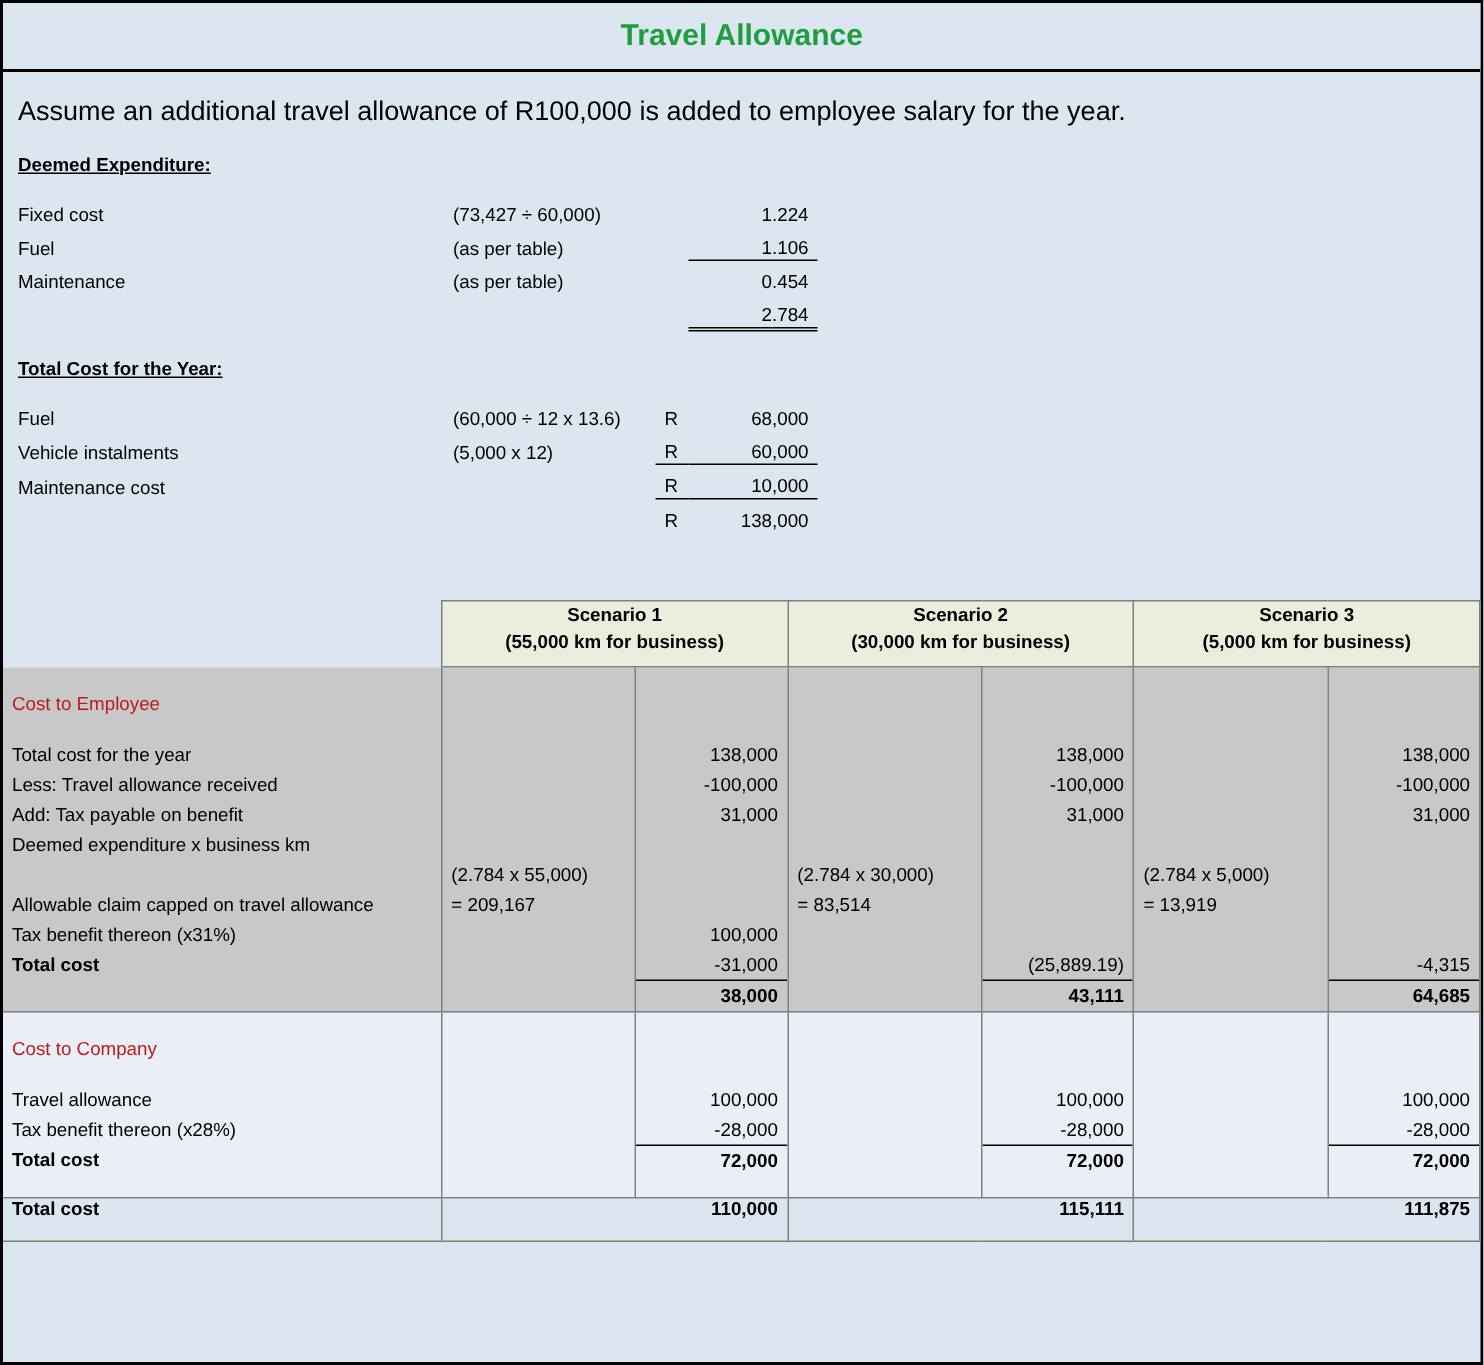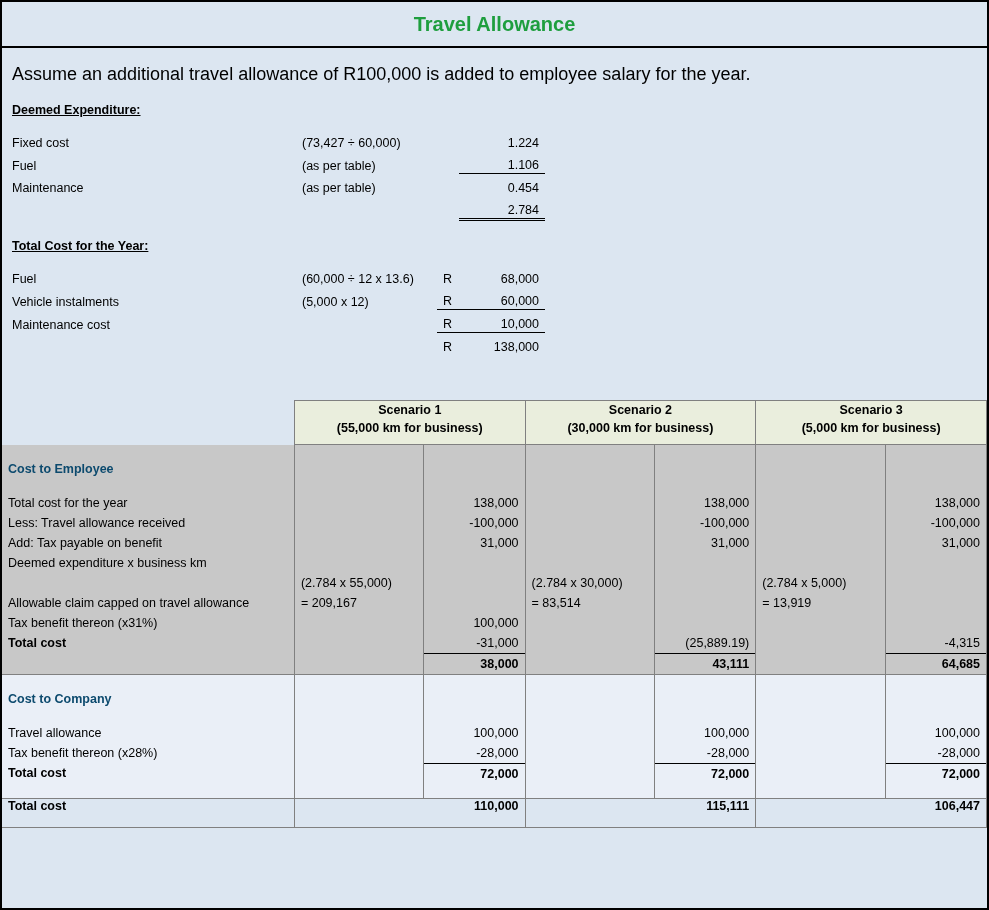--- a/index.html
+++ b/index.html
@@ -126,22 +126,22 @@
   .rows td {
     height: 20px;
     padding: 0 6px;
     vertical-align: middle;
     white-space: nowrap;
     overflow: hidden;
   }
   .rows td.num { text-align: right; }
   .spacer-row td { height: 14px; }
   .green-head {
-    color: #0c4a6e;
-    font-weight: bold;
+    color: #b91c1c;
+    font-weight: normal;
   }
   .bold { font-weight: bold; }
   .topline { border-top: 1px solid #000; }
 
   
   .total-row td {
     background: #dce6f1;
     border-top: 1px solid #000;
     border-bottom: 1px solid #808080;
     height: 28px;
@@ -759,18 +759,18 @@
       </td>
     </tr>
 
     <tr class="total-row">
       <td class="labelcell">Total cost</td>
       <td class="sep-l"></td>
       <td class="num sep-r">110,000</td>
       <td></td>
       <td class="num sep-r">115,111</td>
       <td></td>
-      <td class="num sep-r">106,447</td>
+      <td class="num sep-r">111,875</td>
     </tr>
   </tbody>
     </table>
 
 </div>
 
 </body></html>

